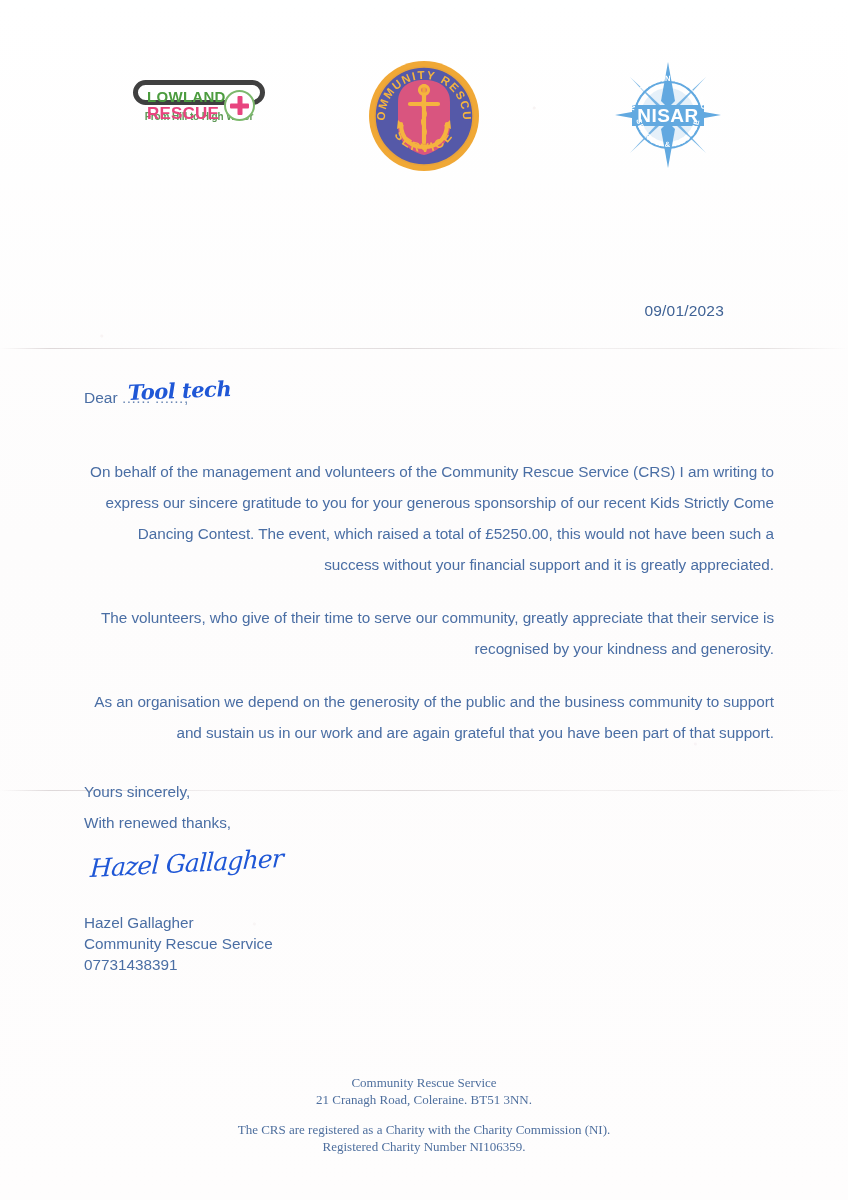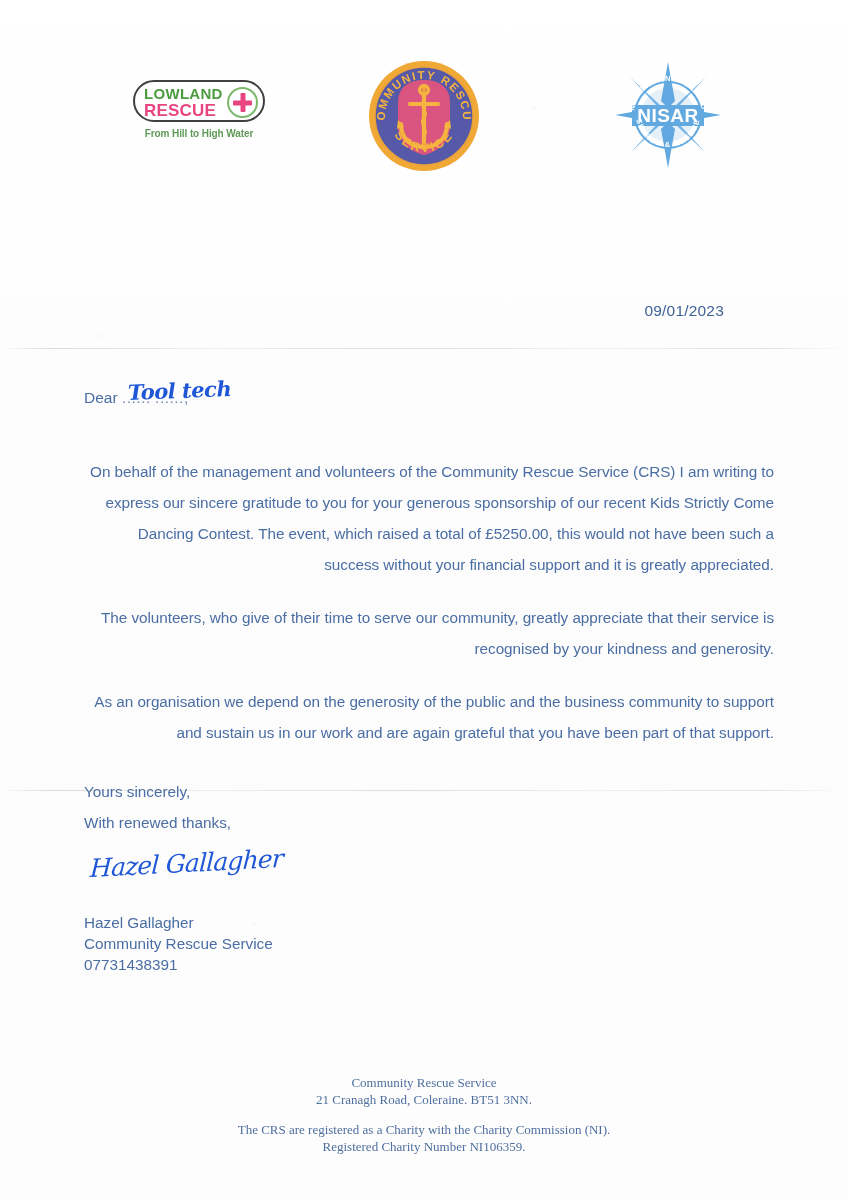--- a/index.html
+++ b/index.html
@@ -57,22 +57,22 @@
   
   .lowland {
     position: absolute;
     left: 133px;
     top: 80px;
     width: 132px;
   }
   .lowland-pill {
     position: relative;
     width: 132px;
-    height: 42px;
-    border: 2px solid #404040;
+    height: 25px;
+    border: 5px solid #404040;
     border-radius: 21px;
     background: #ffffff;
     box-sizing: border-box;
   }
   .lowland-words {
     position: absolute;
     left: 9px;
     top: 4px;
     line-height: 1.0;
   }

